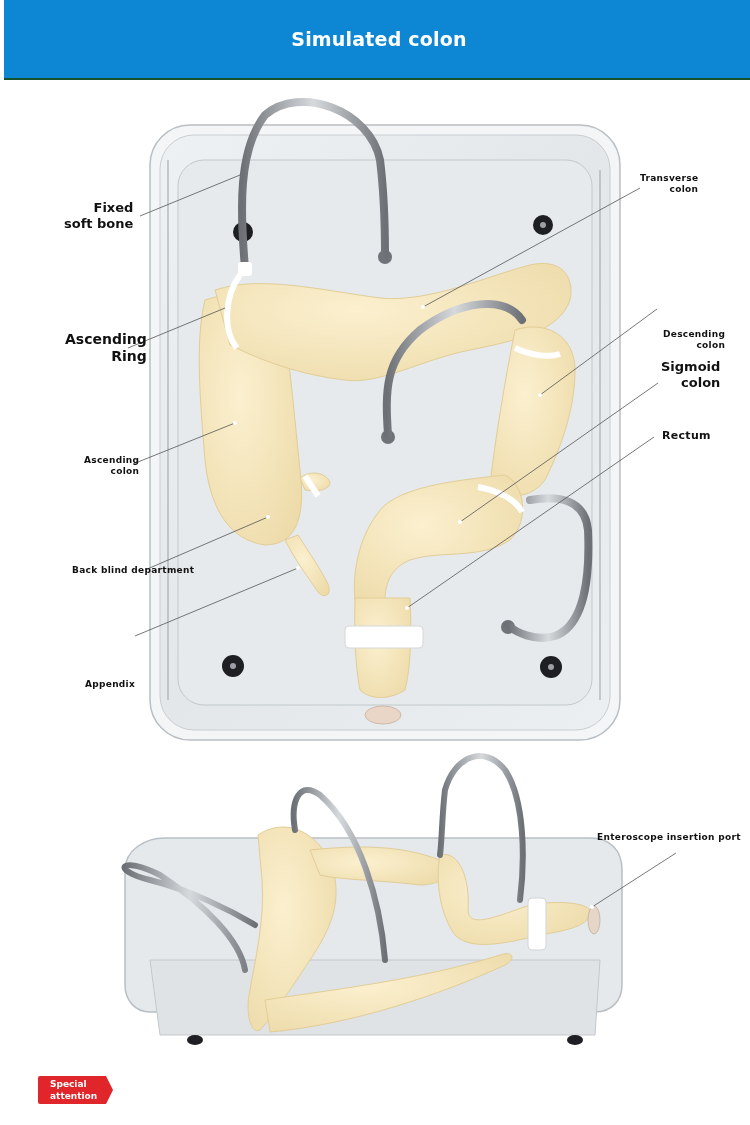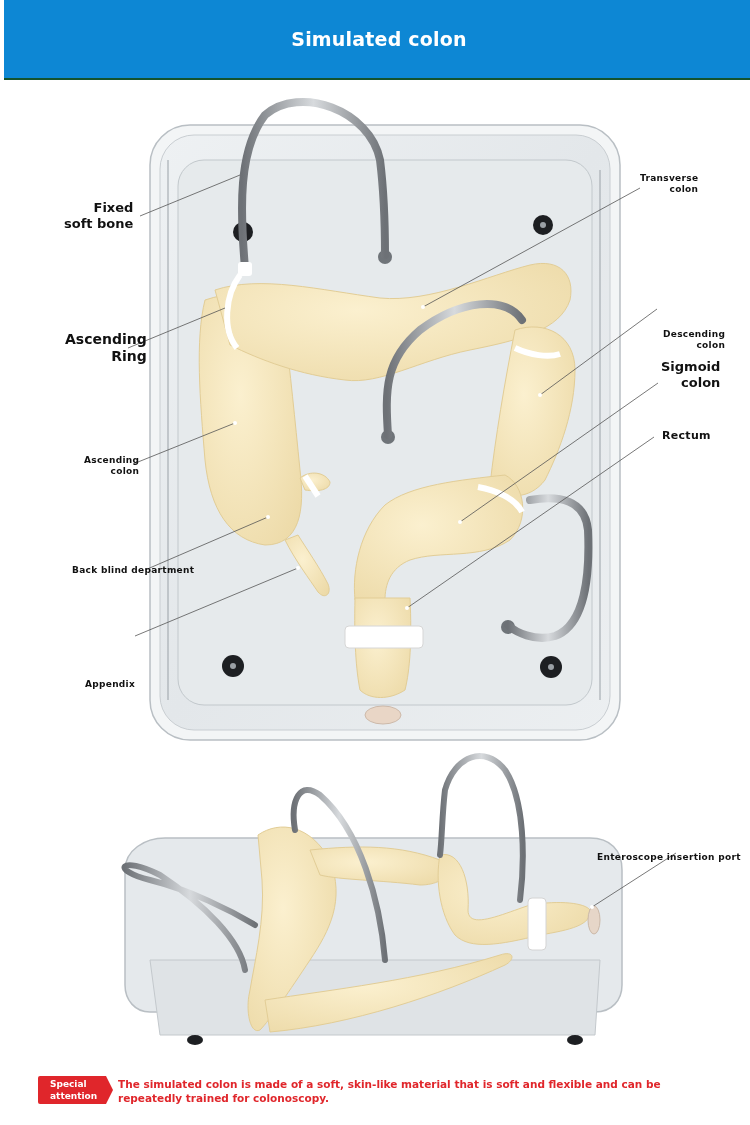--- a/index.html
+++ b/index.html
@@ -204,26 +204,22 @@
   <span class="ln">Descending</span>
   <span class="ln">colon</span>
 </div>
 <div class="label lg" style="left:661px; top:359px;">
   <span class="ln">Sigmoid</span>
   <span class="ln">colon</span>
 </div>
 <div class="label sm" style="left:662px; top:429px; font-size:11px;">
   <span class="ln">Rectum</span>
 </div>
-<div class="label sm" style="left:597px; top:832px;margin-top:20px;">
+<div class="label sm" style="left:597px; top:832px;">
   <span class="ln">Enteroscope insertion port</span>
 </div>
 
 <div class="note">
   <div class="badge">
     <span class="ln">Special</span>
     <span class="ln">attention</span>
   </div>
-  <div class="note-text">
-    <div>The simulated colon is made of a soft, skin-like material that is soft and flexible and can be</div>
-    <div>repeatedly trained for colonoscopy.</div>
-  </div>
 </div>
 
 </body></html>

